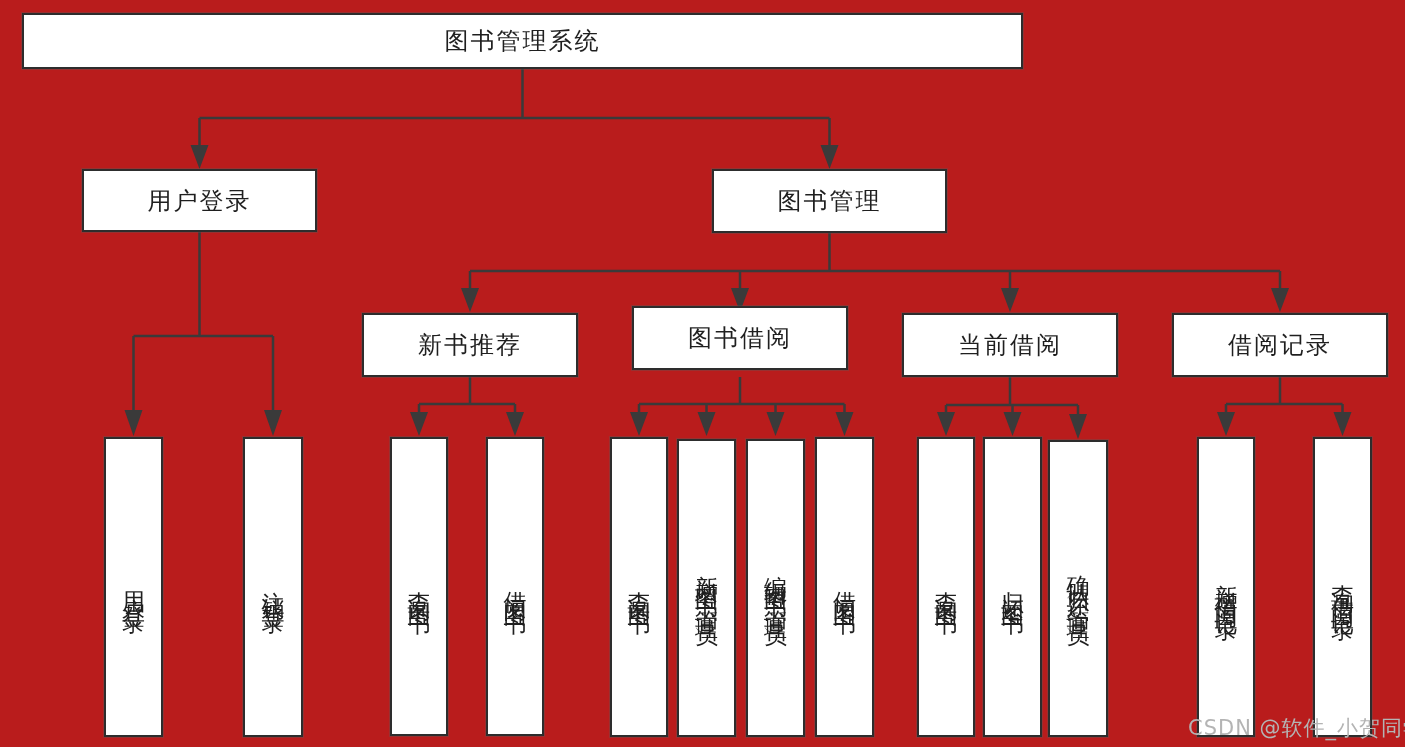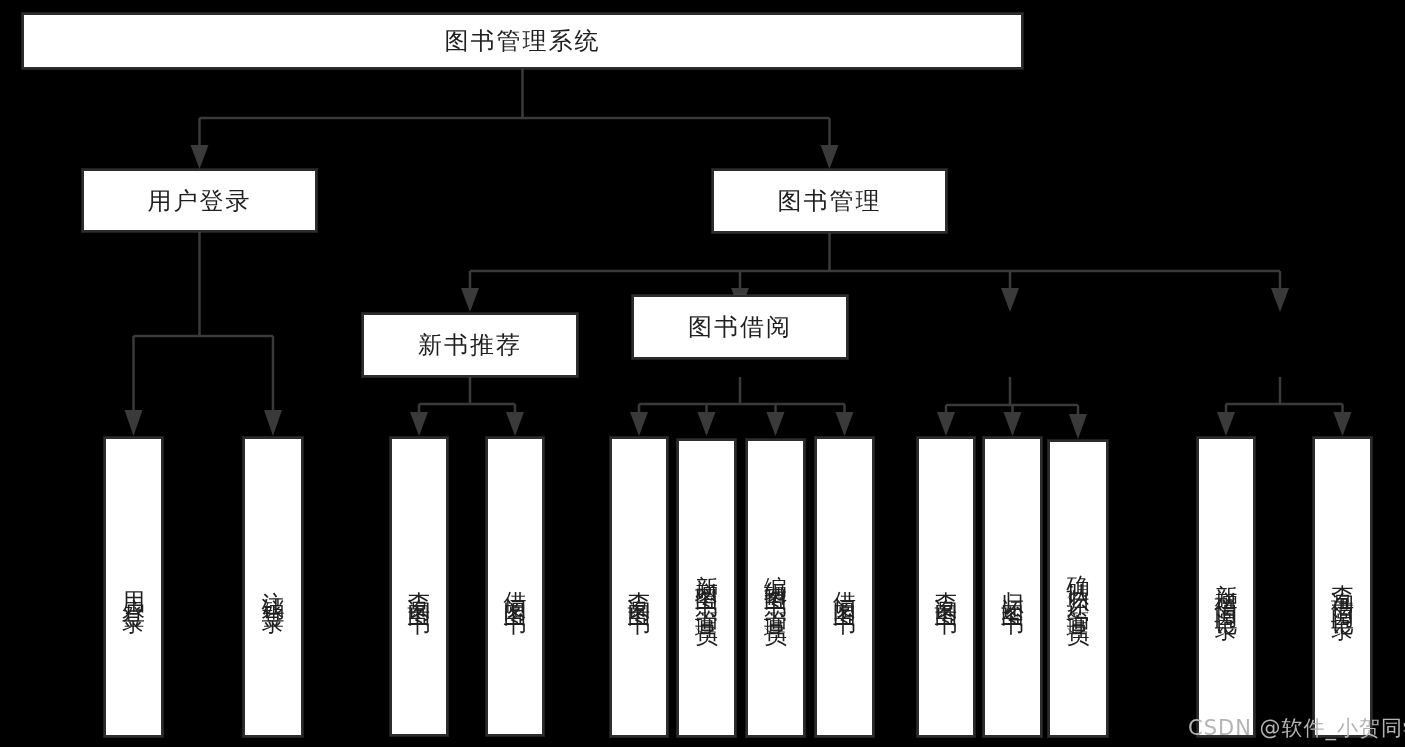--- a/index.html
+++ b/index.html
@@ -1,19 +1,19 @@
 <!DOCTYPE html>
 <html><head>
 <meta charset="utf-8">
 <style>
   html,body{margin:0;padding:0;background:#ffffff;}
   #stage{
     position:relative;
     width:1405px;height:747px;
-    background:#000000;
+    background:#b91c1c;
     font-family:"DejaVu Sans","Liberation Sans",sans-serif;
     overflow:hidden;
   }
   .box{
     position:absolute;
     box-sizing:border-box;
     background:#ffffff;
     border:2px solid #2d2d2d;
     box-shadow:0 0 0 1px rgba(90,90,90,.35);
     display:flex;
@@ -112,21 +112,23 @@
       <polygon points="1333.5,412 1351.5,412 1342.5,436"></polygon>
     </g>
   </svg>
 
   <div class="box hbox" style="left:22px;top:13px;width:1001px;height:56px;">图书管理系统</div>
 
   <div class="box hbox" style="left:82px;top:169px;width:235px;height:63px;">用户登录</div>
   <div class="box hbox" style="left:362px;top:313px;width:216px;height:64px;">新书推荐</div>
 
   <div class="box hbox" style="left:712px;top:169px;width:235px;height:64px;">图书管理</div>
-  <div class="box hbox" style="left:632px;top:295px;width:216px;height:64px;">图书借阅</div>
+  <div class="box hbox" style="left:632px;top:306px;width:216px;height:64px;">图书借阅</div>
+  <div class="box hbox" style="left:902px;top:313px;width:216px;height:64px;">当前借阅</div>
+  <div class="box hbox" style="left:1172px;top:313px;width:216px;height:64px;">借阅记录</div>
 
   <div class="box vbox" style="left:104px;top:437px;width:59px;height:300px;">用户登录</div>
   <div class="box vbox" style="left:243px;top:437px;width:60px;height:300px;">注销登录</div>
 
   <div class="box vbox" style="left:390px;top:437px;width:58px;height:299px;">查询图书</div>
   <div class="box vbox" style="left:486px;top:437px;width:58px;height:299px;">借阅图书</div>
 
   <div class="box vbox" style="left:610px;top:437px;width:58px;height:300px;">查询图书</div>
   <div class="box vbox" style="left:677px;top:439px;width:59px;height:298px;">新增图书（管理员）</div>
   <div class="box vbox" style="left:746px;top:439px;width:59px;height:298px;">编辑图书（管理员）</div>

